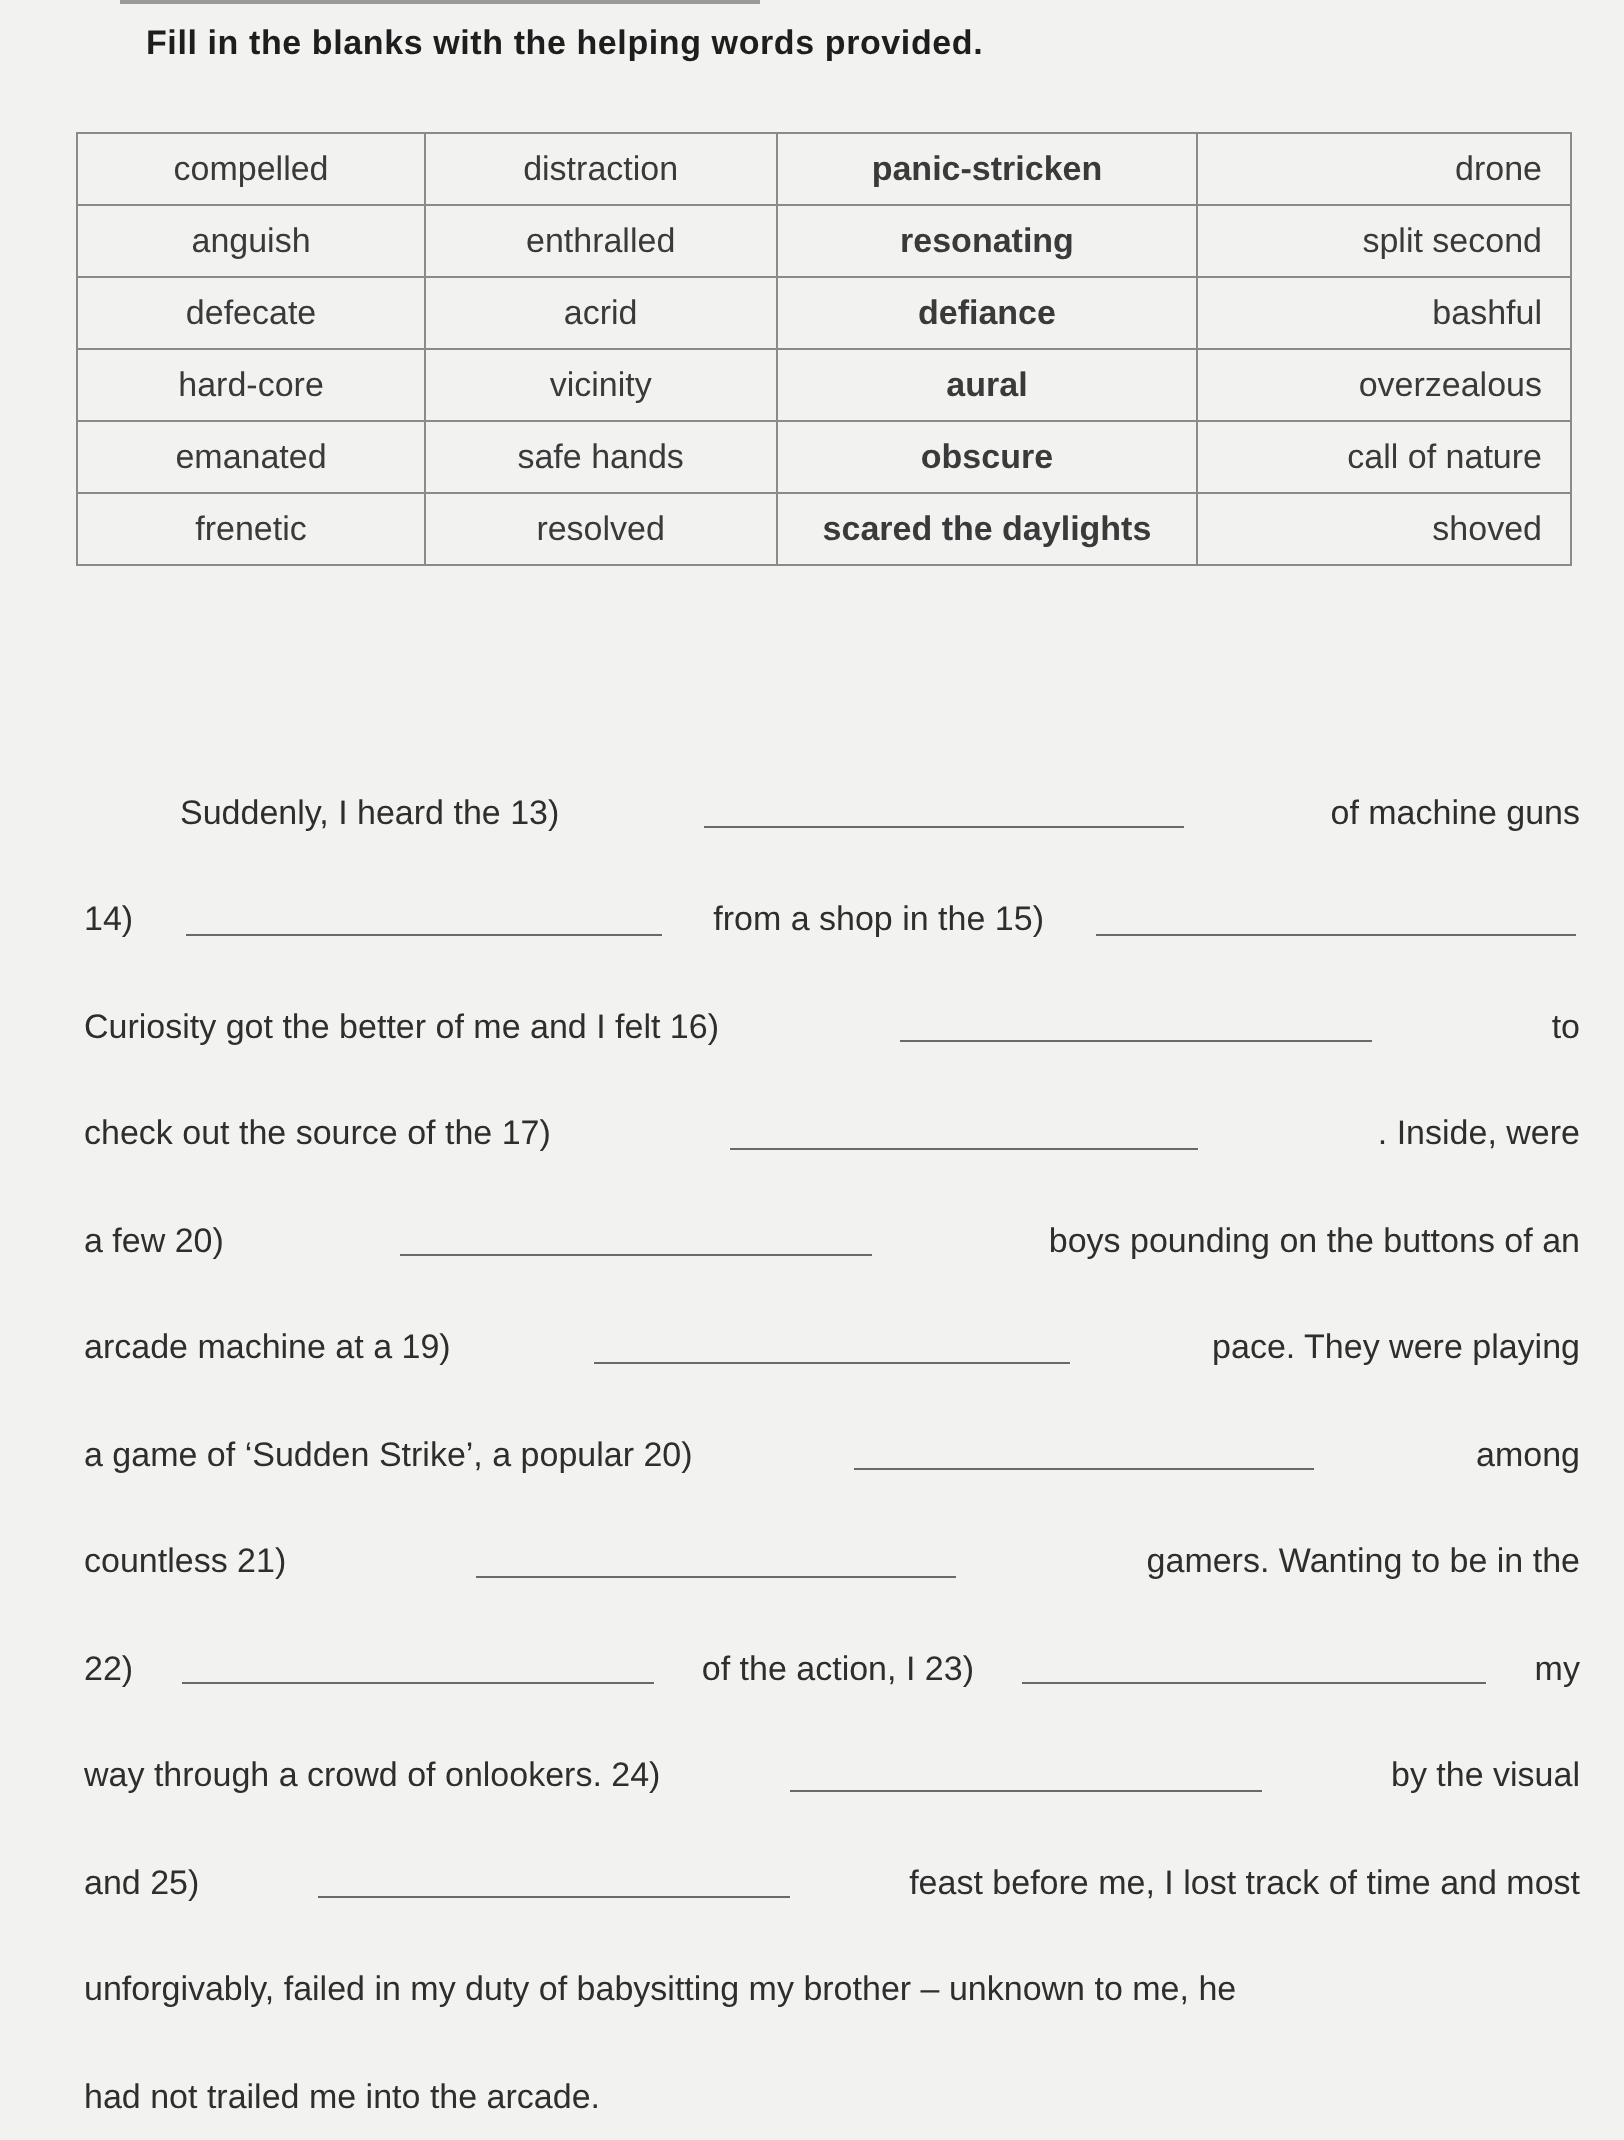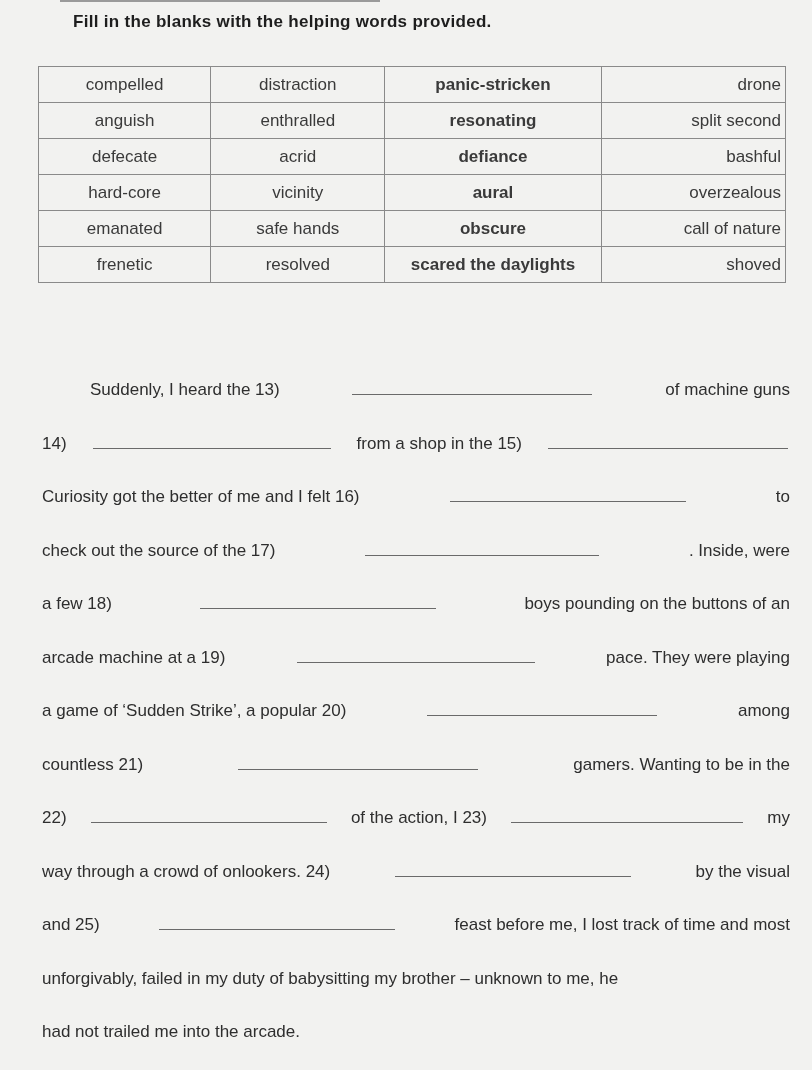--- a/index.html
+++ b/index.html
@@ -24,33 +24,33 @@
     position: absolute; left: 38px; top: 66px;
     border-collapse: collapse;
     width: 748px;
   }
   .word-table td {
     border: 1px solid #8a8a8a;
     text-align: center;
     font-size: 17px;
     color: #3a3a3a;
     height: 35px;
-    padding: 0 4px;
+    padding: 0 14px;
   }
   .word-table td.c1 { width: 168px; }
   .word-table td.c2 { width: 170px; }
   .word-table td.c3 { width: 214px; font-weight: bold; }
   .word-table td.c4 { width: 180px; text-align: right; }
   .passage {
     position: absolute; left: 42px; top: 380px; width: 748px;
     font-size: 17px; color: #2e2e2e;
   }
   .line {
     height: 53.5px;
-    display: flex; align-items: flex-start;
+    display: flex; align-items: center;
     justify-content: space-between;
     white-space: nowrap;
   }
   .line.indent { padding-left: 48px; }
   .line span { display: inline-block; }
   .blank {
     display: inline-block;
     border-bottom: 1px solid #6a6a6a;
     height: 14px;
     margin: 0 2px;
@@ -121,21 +121,21 @@
     <span>Curiosity got the better of me and I felt 16)</span>
     <span class="blank" style="width:236px"></span>
     <span>to</span>
   </div>
   <div class="line">
     <span>check out the source of the 17)</span>
     <span class="blank" style="width:234px"></span>
     <span>. Inside, were</span>
   </div>
   <div class="line">
-    <span>a few 18)</span>
+    <span>a few 20)</span>
     <span class="blank" style="width:236px"></span>
     <span>boys pounding on the buttons of an</span>
   </div>
   <div class="line">
     <span>arcade machine at a 19)</span>
     <span class="blank" style="width:238px"></span>
     <span>pace. They were playing</span>
   </div>
   <div class="line">
     <span>a game of ‘Sudden Strike’, a popular 20)</span>

